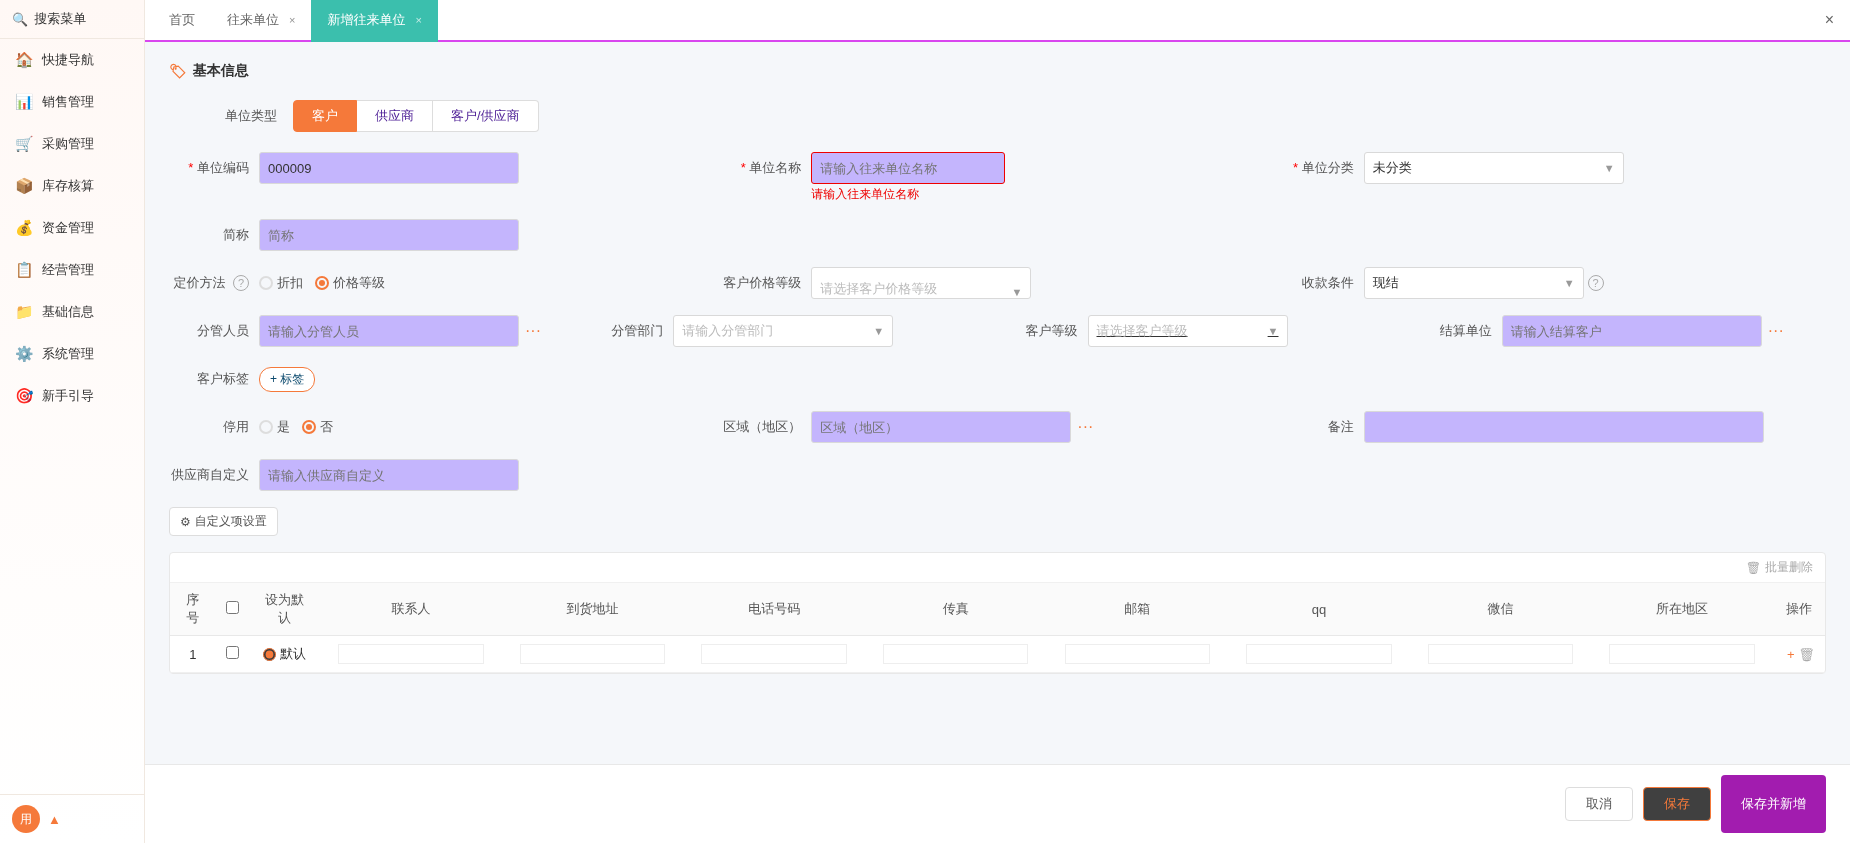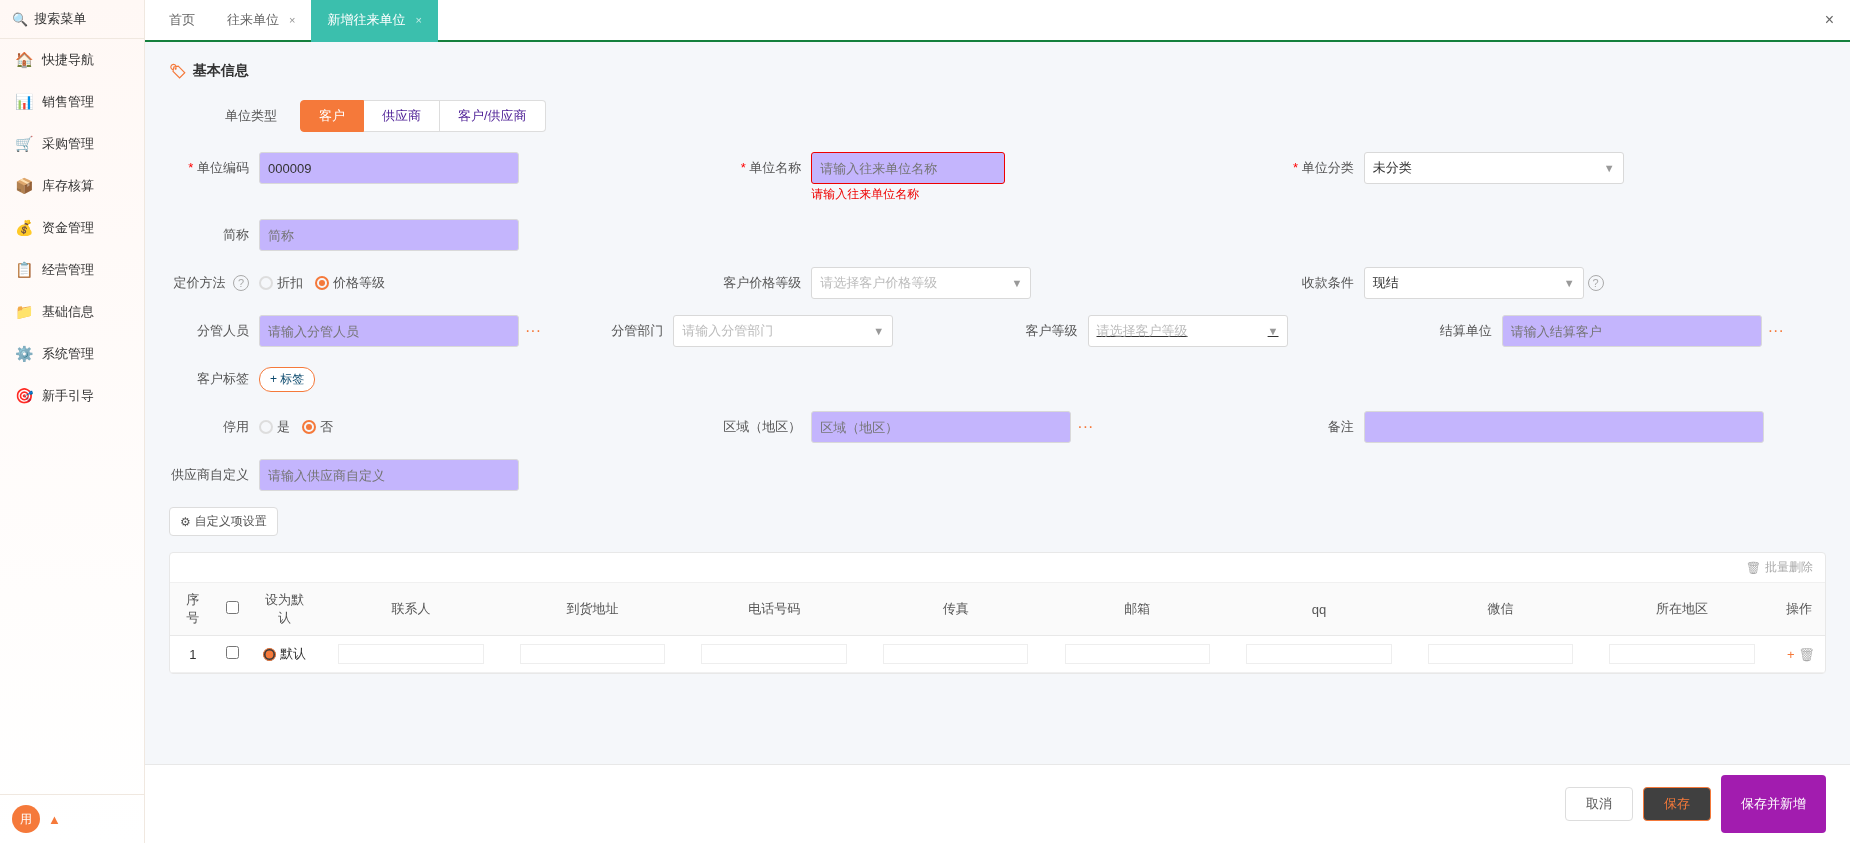--- a/index.html
+++ b/index.html
@@ -50,21 +50,21 @@
       display: flex;
       flex-direction: column;
       overflow: hidden;
     }
 
     
     .tab-bar {
       background: #fff;
       display: flex;
       align-items: center;
-      border-bottom: 2px solid #15803d;
+      border-bottom: 2px solid #d946ef;
       height: 42px;
       padding: 0 8px;
       position: relative;
     }
     .tab {
       height: 42px;
       padding: 0 16px;
       display: flex;
       align-items: center;
       cursor: pointer;
@@ -110,21 +110,21 @@
       font-weight: bold;
       color: #333;
       margin-bottom: 20px;
     }
     .section-title .icon-tag { color: #f5793a; font-size: 14px; }
 
     .unit-type-row {
       display: flex;
       align-items: center;
       margin-bottom: 20px;
-      gap: 11px;
+      gap: 4px;
     }
     .unit-type-label {
       width: 120px;
       text-align: right;
       padding-right: 12px;
       color: #555;
       font-size: 13px;
     }
     .btn-type {
       padding: 6px 18px;
@@ -488,21 +488,21 @@
             <span>折扣</span>
           </label>
           <label class="radio-item">
             <div class="radio-circle checked"></div>
             <span>价格等级</span>
           </label>
         </div>
       </div>
       <div class="form-field">
         <div class="form-label">客户价格等级</div>
-        <div class="form-select placeholder-text" style="max-width:220px;">
+        <div class="form-select placeholder-text" style="max-width:220px;align-items:flex-end;">
           <span class="val">请选择客户价格等级</span>
           <span class="chevron">▼</span>
         </div>
       </div>
       <div class="form-field">
         <div class="form-label">收款条件</div>
         <div class="form-select" style="max-width:220px;">
           <span class="val">现结</span>
           <span class="chevron">▼</span>
         </div>

